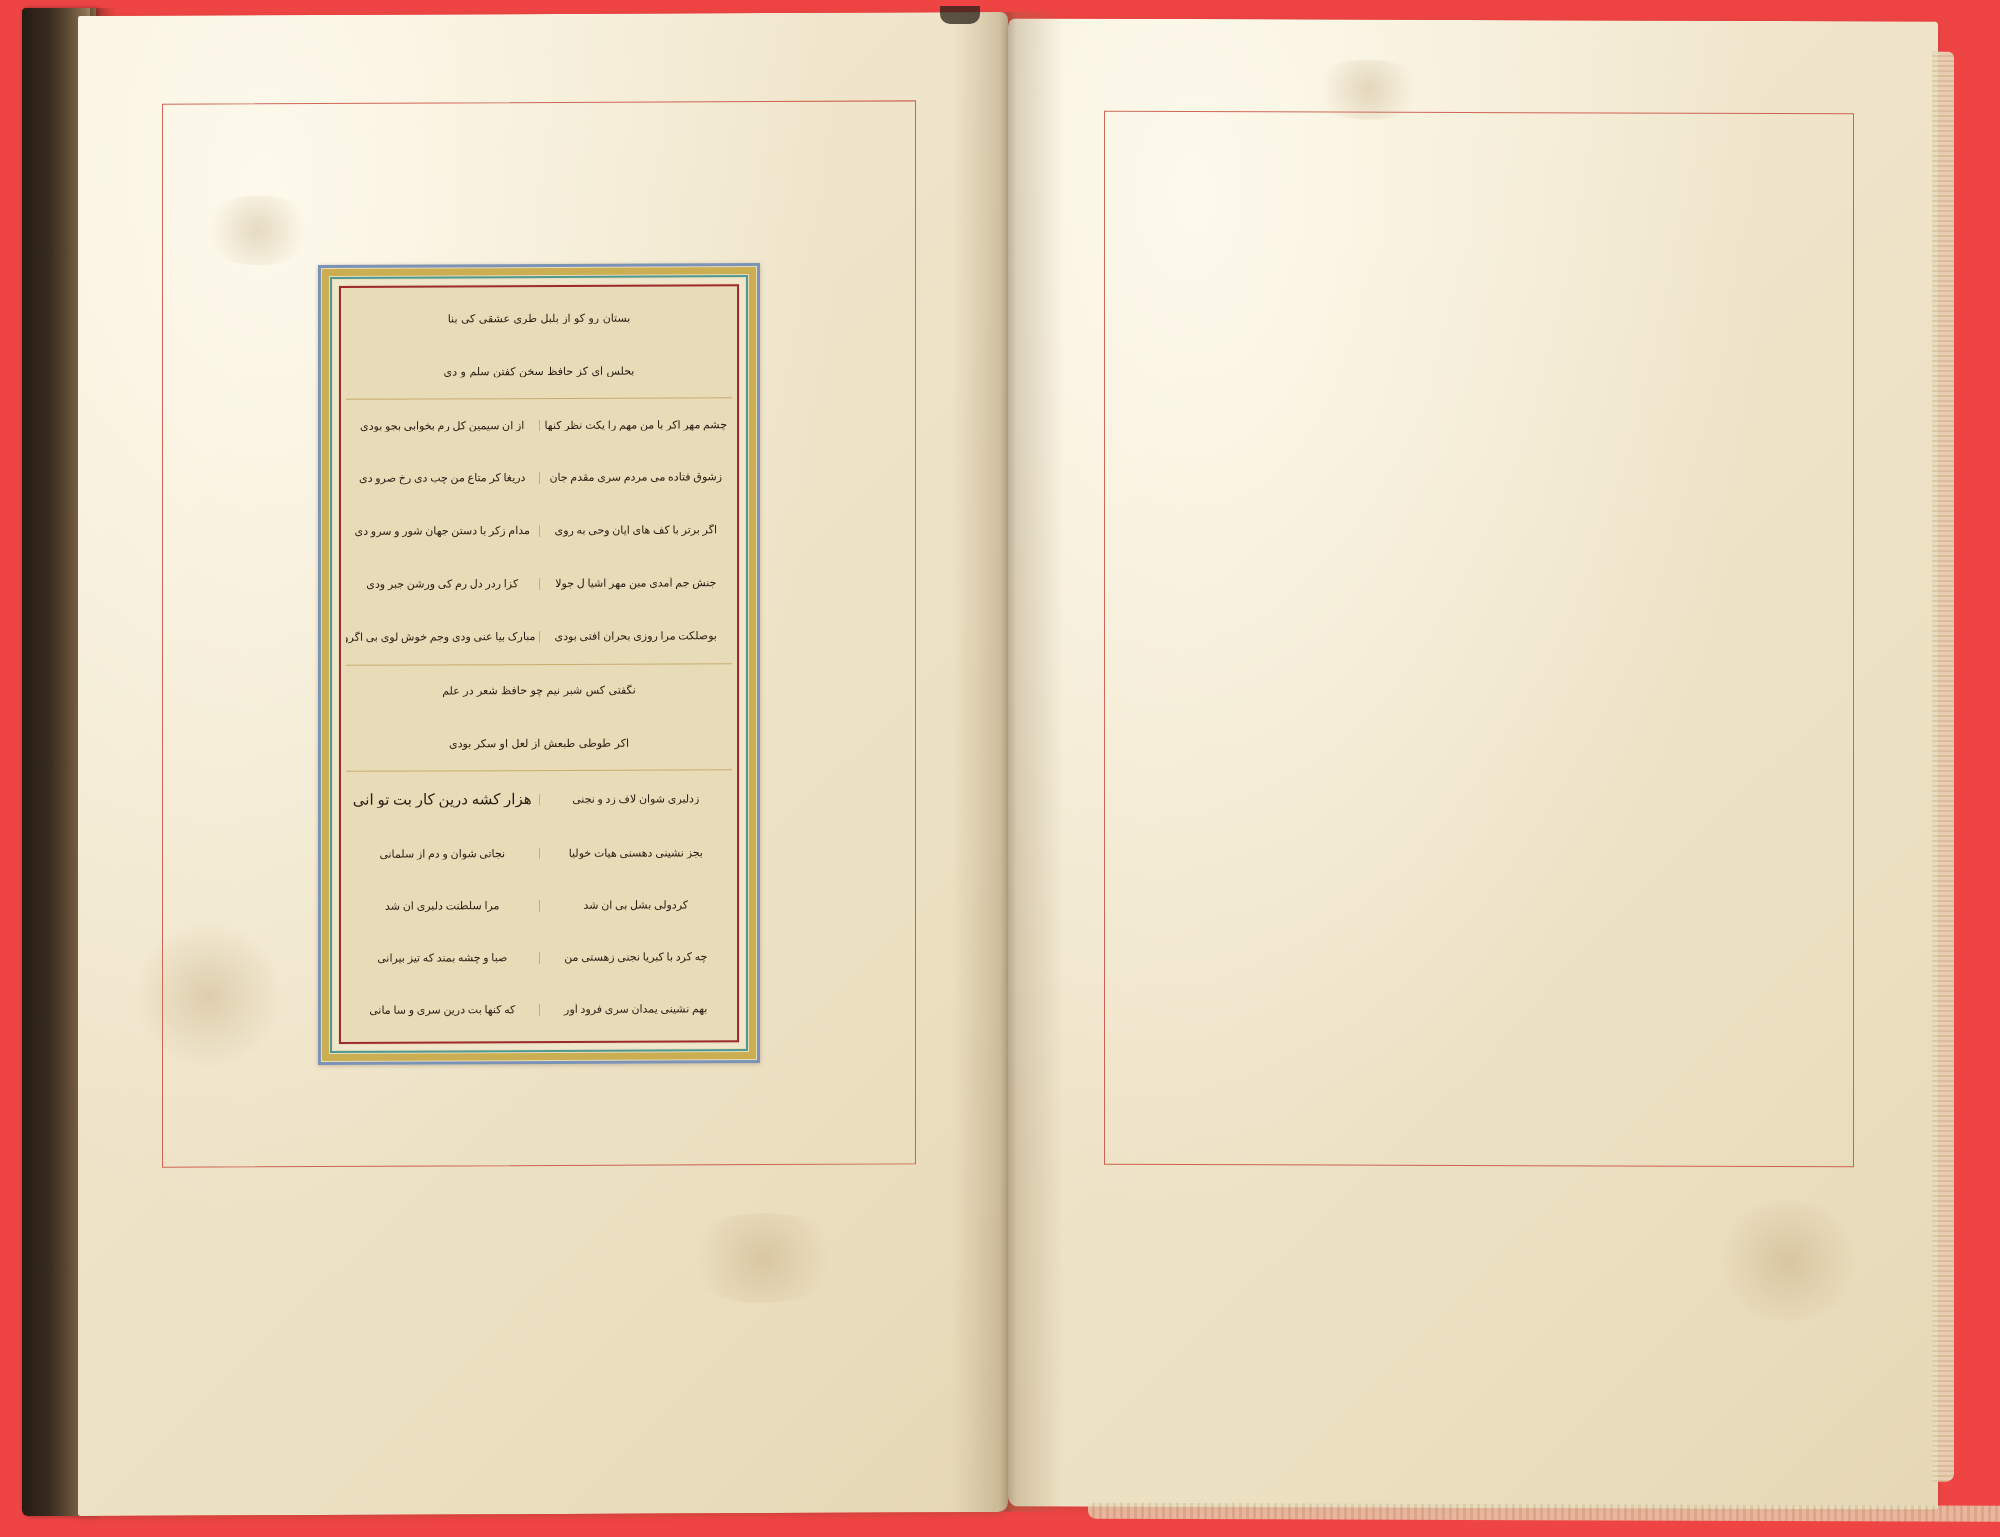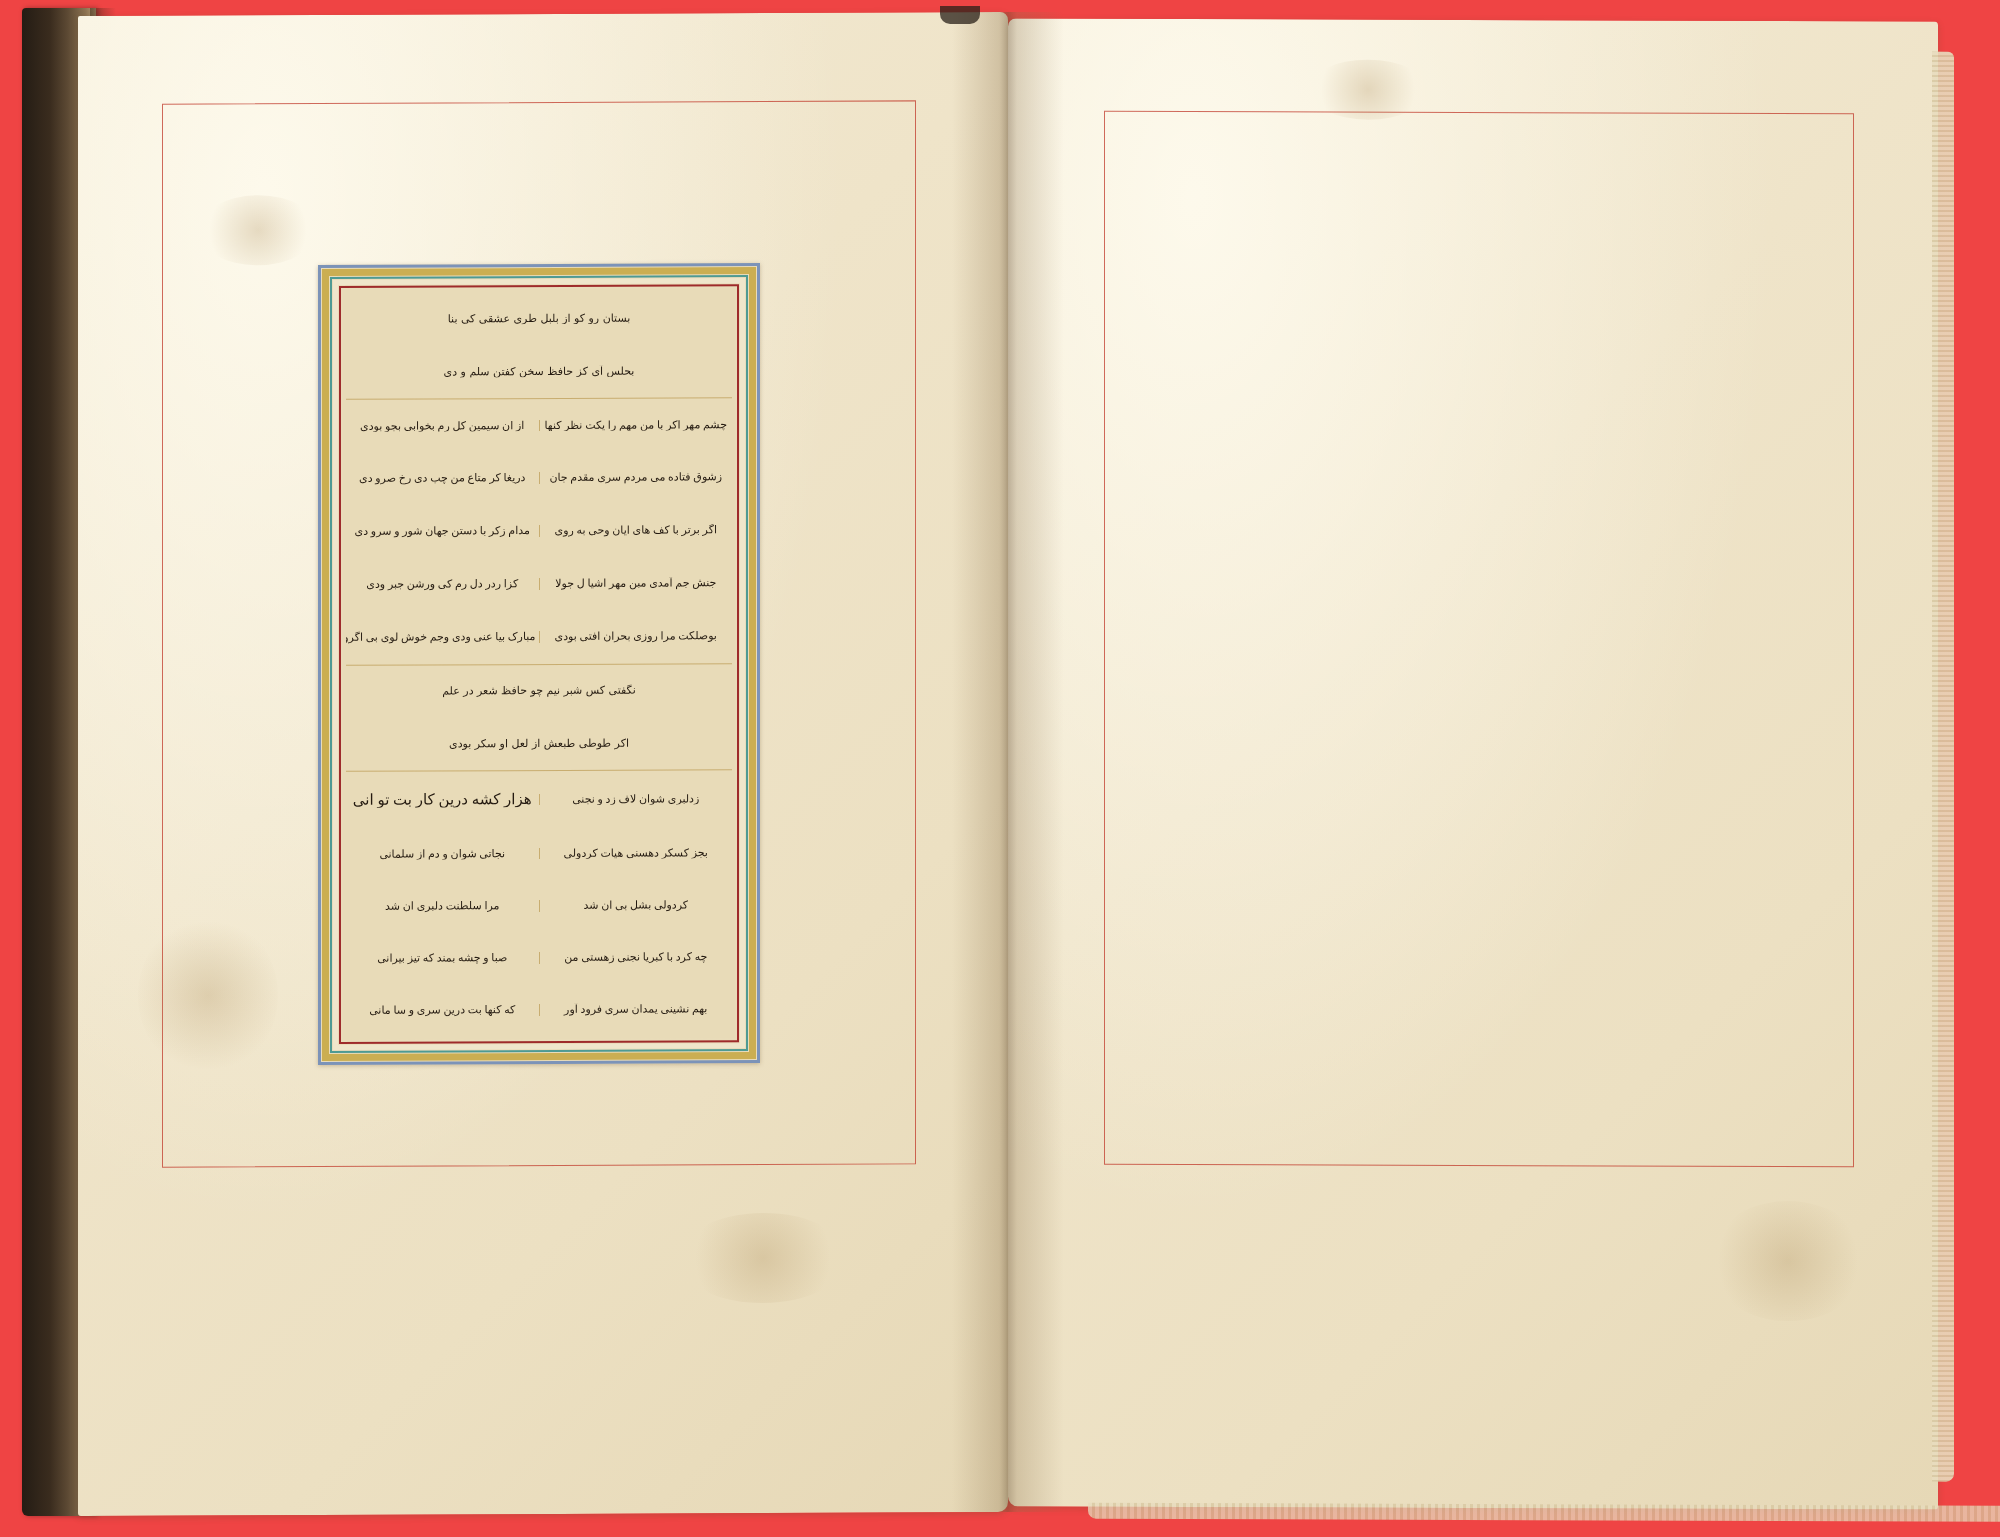--- a/index.html
+++ b/index.html
@@ -277,21 +277,21 @@
             <div class="block full" style="flex: 2 1 0px;">
               <div class="line" style="font-size: 11px;">نگفتی کس شبر نیم چو حافظ شعر در علم</div>
               <div class="line" style="font-size: 11px;">اکر طوطی طبعش از لعل او سکر بودی</div>
             </div>
             <div class="block" style="flex: 5 1 0px;">
               <div class="verse">
                 <div class="hemistich" style="font-size: 11px;">زدلبری شوان لاف زد و نجنی</div>
                 <div class="hemistich" style="font-size: 15px;">هزار کشه درین کار بت تو انی</div>
               </div>
               <div class="verse">
-                <div class="hemistich" style="font-size: 11px;">بجز کسکر دهسنی هیات کردولی</div>
+                <div class="hemistich" style="font-size: 11px;">بجز نشینی دهسنی هیات خولیا</div>
                 <div class="hemistich" style="font-size: 11px;">نجاتی شوان و دم از سلمانی</div>
               </div>
               <div class="verse">
                 <div class="hemistich" style="font-size: 11px;">کردولی بشل بی ان شد</div>
                 <div class="hemistich" style="font-size: 11px;">مرا سلطنت دلبری ان شد</div>
               </div>
               <div class="verse">
                 <div class="hemistich" style="font-size: 11px;">چه کرد با کبریا نجنی زهستی من</div>
                 <div class="hemistich" style="font-size: 11px;">صبا و چشه بمند که تیز بیرانی</div>
               </div>

